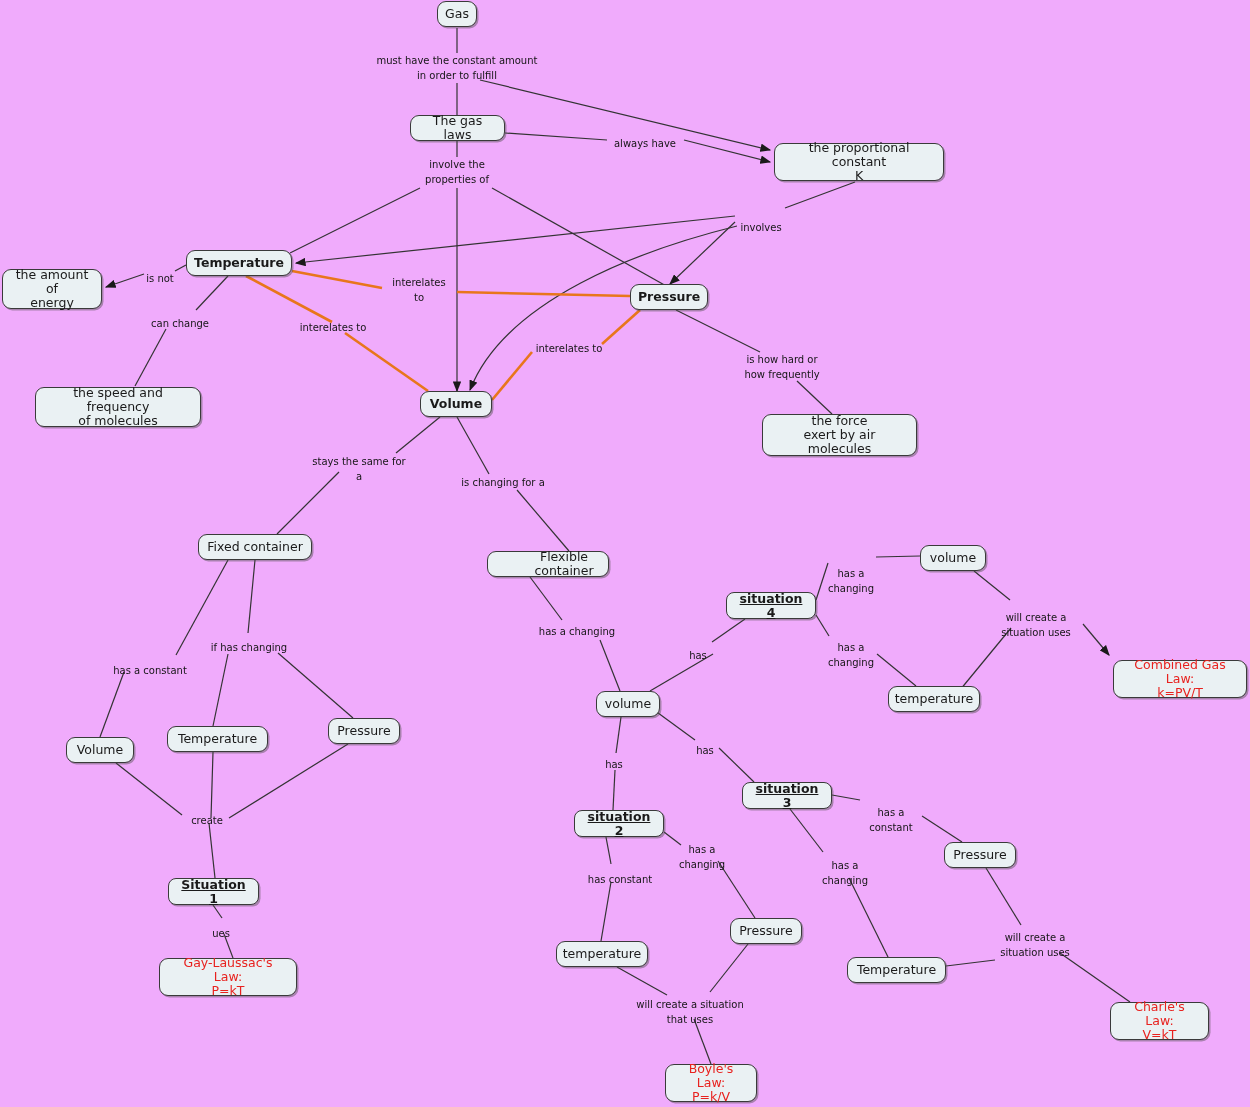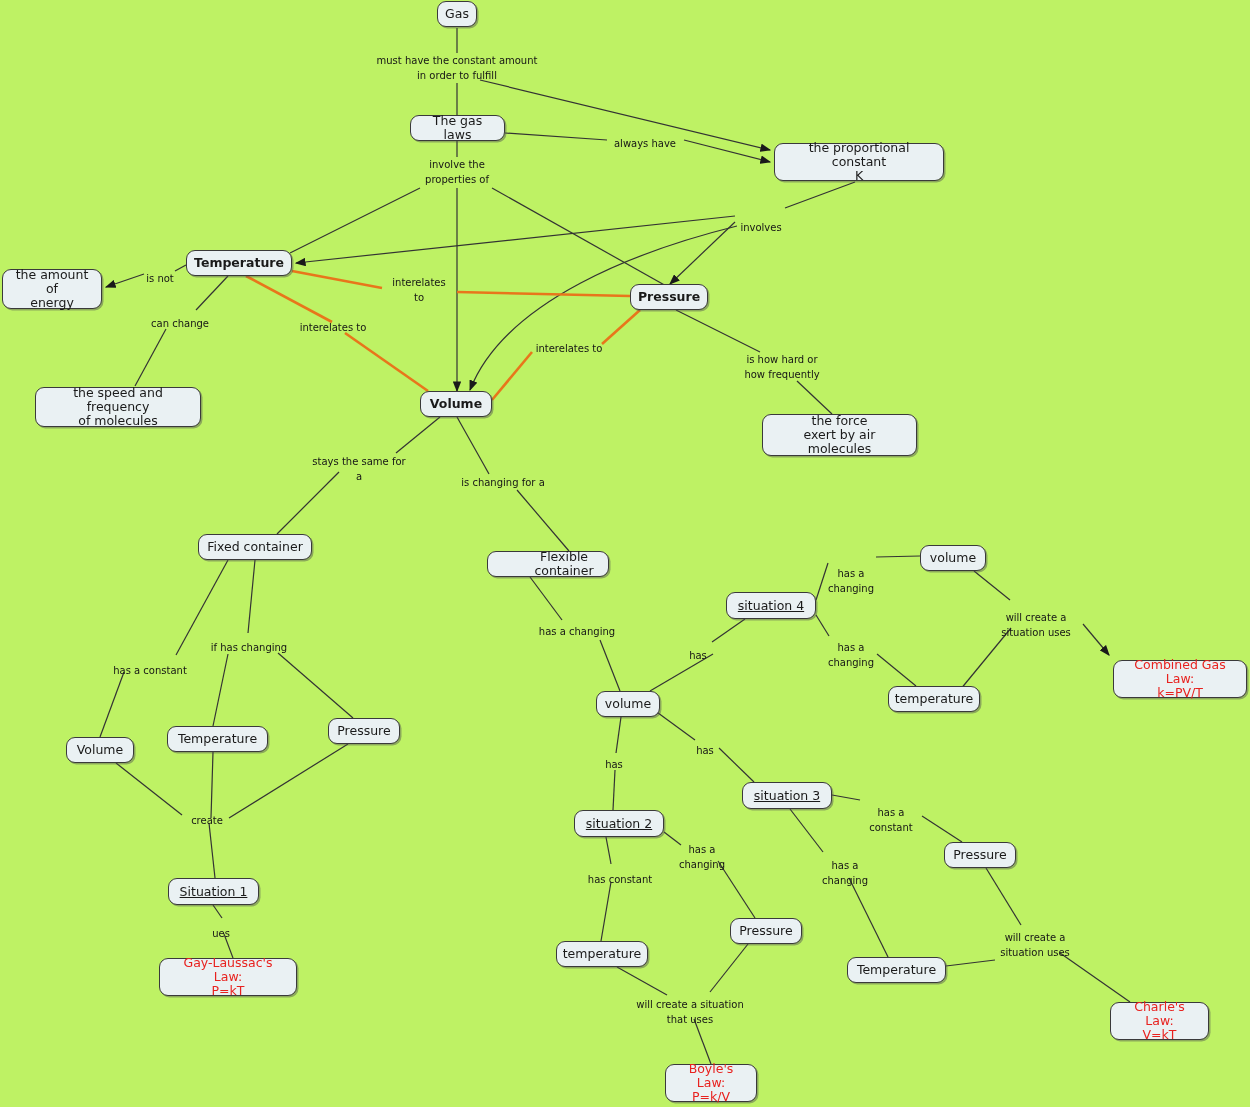--- a/index.html
+++ b/index.html
@@ -4,21 +4,21 @@
 <style>
   html, body {
     margin: 0;
     padding: 0;
     background: #ffffff;
   }
   #canvas {
     position: relative;
     width: 1250px;
     height: 1107px;
-    background: #bef264;
+    background: #f0abfc;
     font-family: "DejaVu Sans", sans-serif;
     overflow: hidden;
   }
   svg#edges {
     position: absolute;
     left: 0; top: 0;
     width: 1250px;
     height: 1107px;
     pointer-events: none;
   }
@@ -34,22 +34,23 @@
     text-align: center;
     display: flex;
     align-items: center;
     justify-content: center;
     padding: 3px 8px;
     white-space: pre-line;
     box-shadow: 1.5px 1.5px 0 rgba(80,80,80,0.45);
   }
   .node.bold { font-weight: bold; }
   .node.situation {
-    font-weight: normal;
+    font-weight: bold;
     text-decoration: underline;
+    border-radius: 8px;
   }
   .node.law { color: #e8221f; }
   .linklabel {
     position: absolute;
     font-size: 10px;
     line-height: 15px;
     color: #151515;
     text-align: center;
     white-space: pre-line;
     transform: translateX(-50%);

